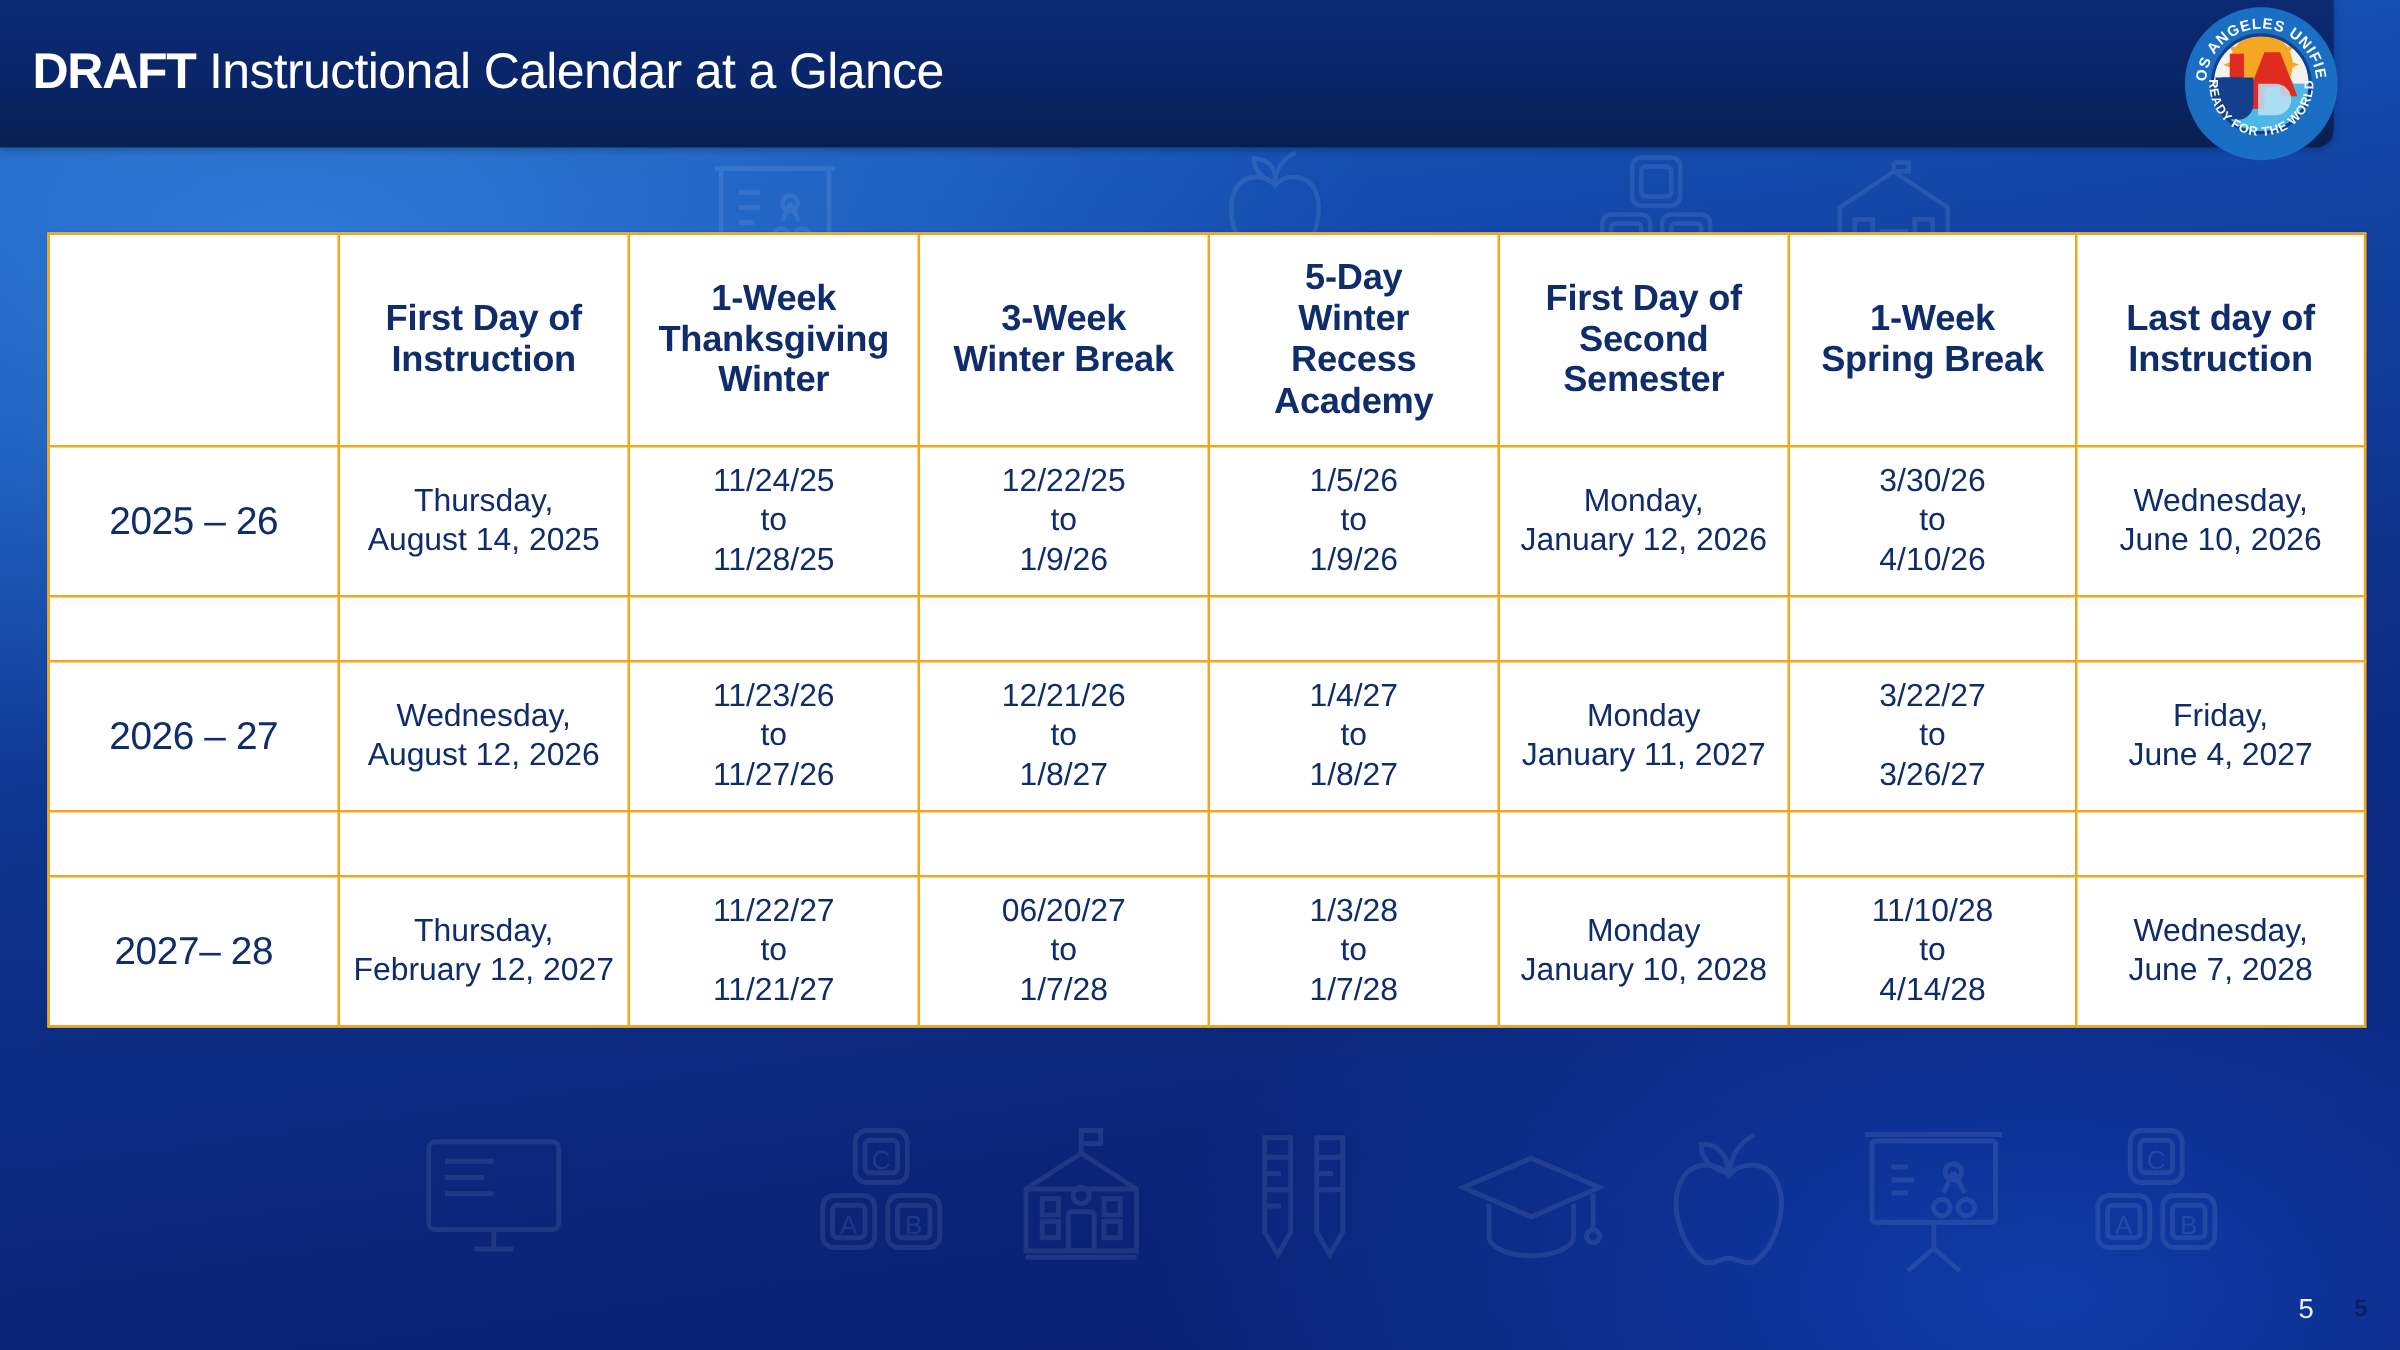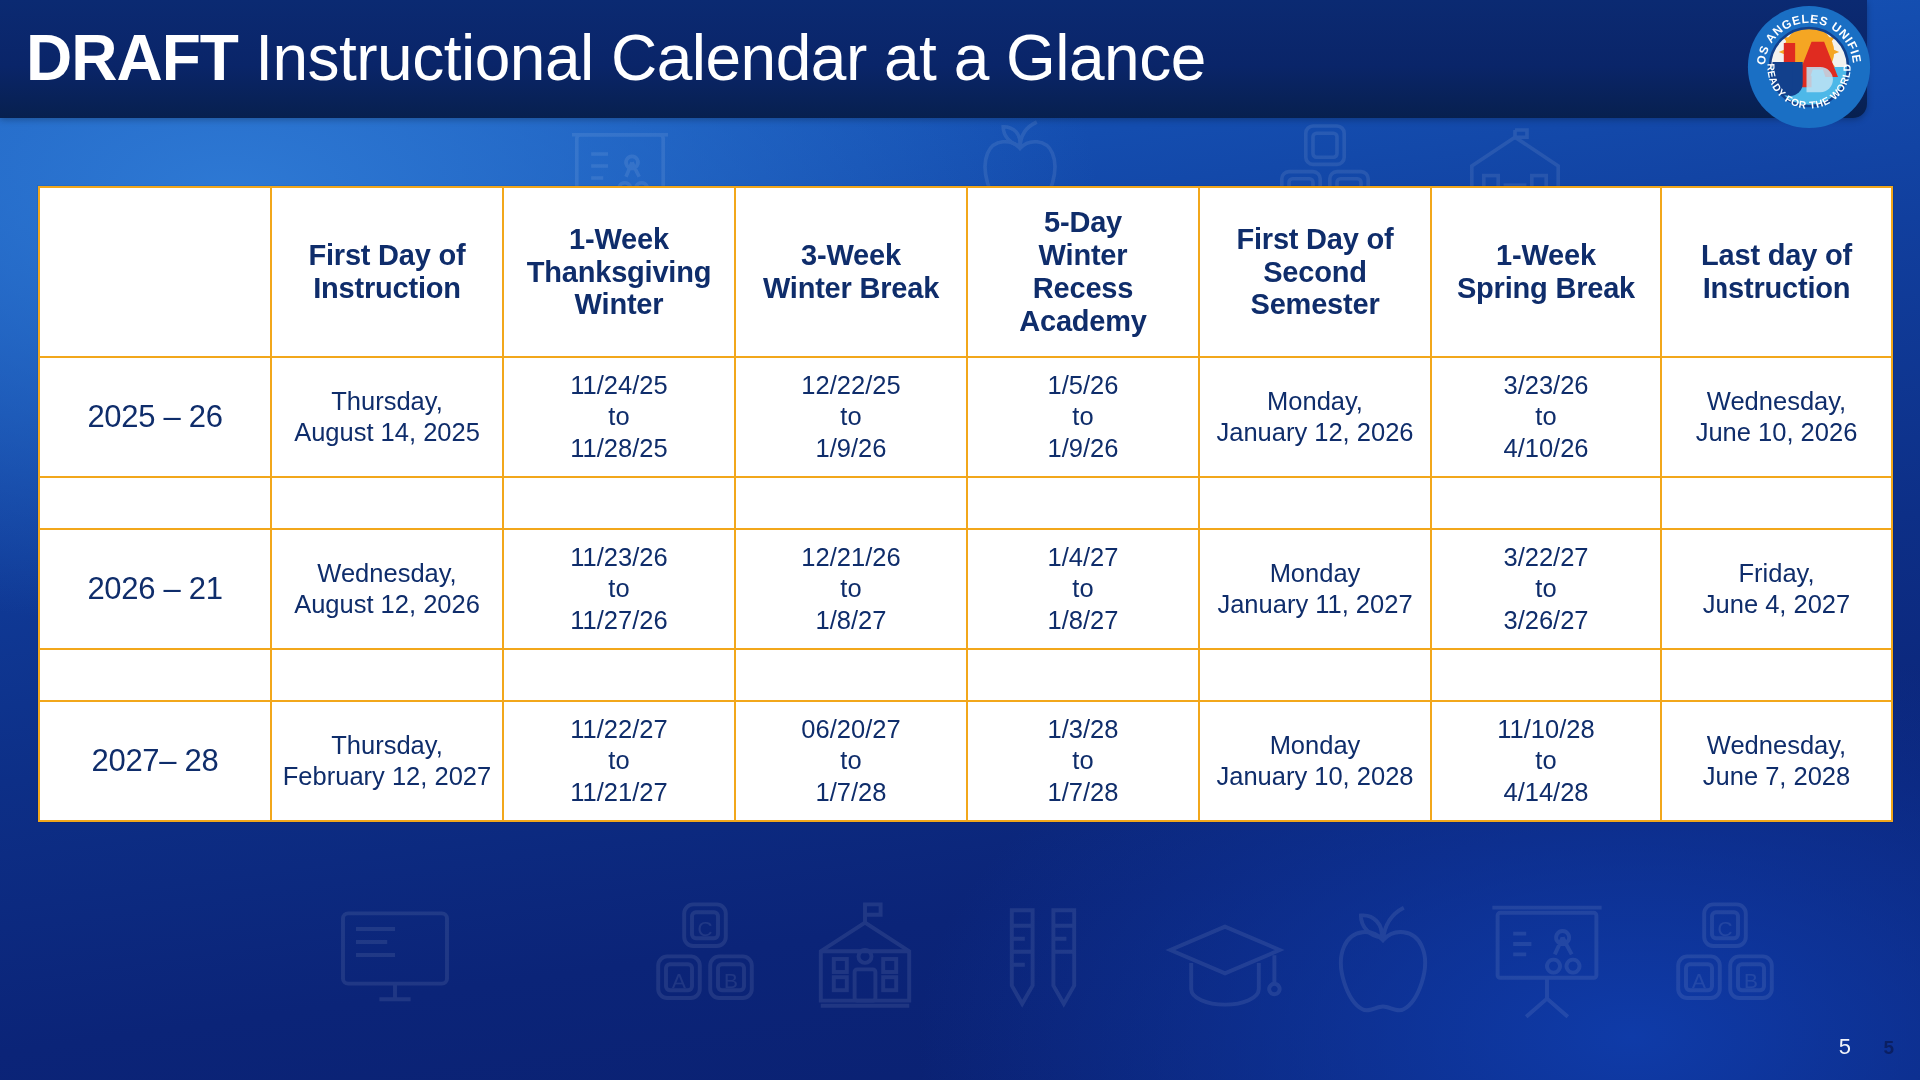--- a/index.html
+++ b/index.html
@@ -41,21 +41,21 @@
     width: 1867px; height: 118px;
     background: linear-gradient(180deg,#0b2a72 0%, #0a2569 55%, #07204f 100%);
     border-radius: 0 0 14px 0;
     box-shadow: 0 2px 6px rgba(0,0,0,.25);
   }
   #header-title {
     position: absolute;
     left: 26px; top: 50%;
     transform: translateY(-52%);
     color: #ffffff;
-    font-size: 64px;
+    font-size: 40px;
     letter-spacing: -0.5px;
     white-space: nowrap;
     font-weight: 400;
   }
   #header-title .draft {
     font-weight: 800;
     letter-spacing: -1px;
   }
 
   
@@ -304,41 +304,41 @@
         <td class="value-cell">
             <div>1/5/26</div>
             <div>to</div>
             <div>1/9/26</div>
           </td>
         <td class="value-cell">
             <div>Monday,</div>
             <div>January 12, 2026</div>
           </td>
         <td class="value-cell">
-            <div>3/23/26</div>
+            <div>3/30/26</div>
             <div>to</div>
             <div>4/10/26</div>
           </td>
         <td class="value-cell">
             <div>Wednesday,</div>
             <div>June 10, 2026</div>
           </td>
       </tr>
       <tr class="spacer-row">
         <td></td>
         <td></td>
         <td></td>
         <td></td>
         <td></td>
         <td></td>
         <td></td>
         <td></td>
       </tr>
       <tr class="data-row">
-        <td class="year-cell">2026 – 21</td>
+        <td class="year-cell">2026 – 27</td>
         <td class="value-cell">
             <div>Wednesday,</div>
             <div>August 12, 2026</div>
           </td>
         <td class="value-cell">
             <div>11/23/26</div>
             <div>to</div>
             <div>11/27/26</div>
           </td>
         <td class="value-cell">

